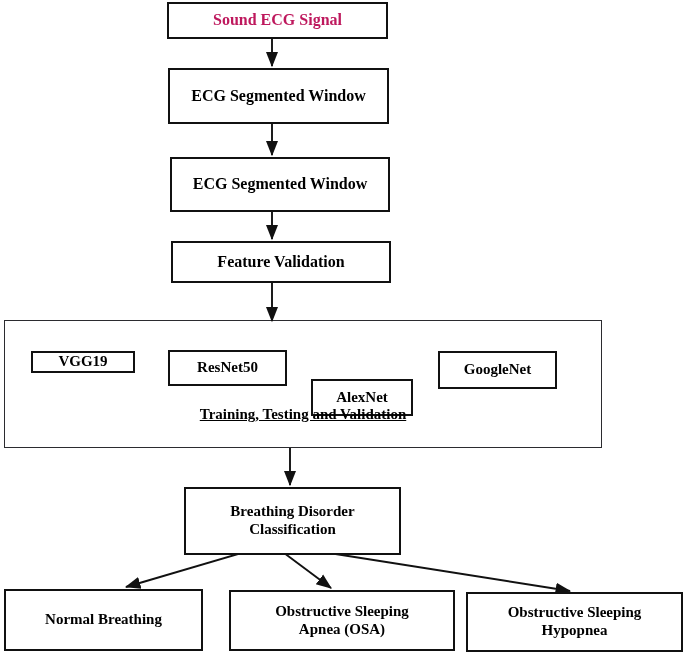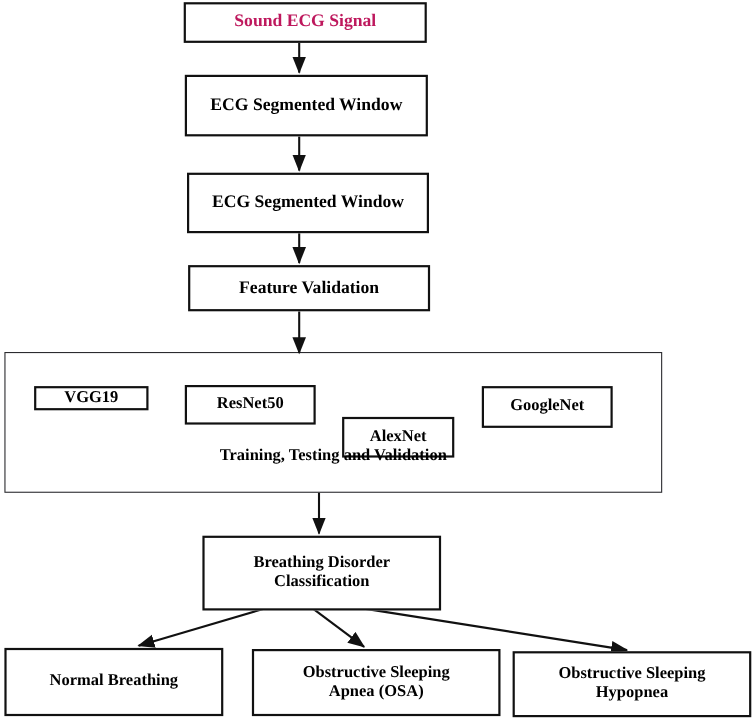--- a/index.html
+++ b/index.html
@@ -35,20 +35,21 @@
     background: #ffffff;
     border: 1.6px solid #2b2b2f;
     z-index: 1;
   }
   .group-caption {
     position: absolute;
     text-align: center;
     font-weight: bold;
     color: #000000;
     z-index: 3;
+    text-decoration: underline;
   }
   svg.edges {
     position: absolute;
     left: 0;
     top: 0;
     width: 685px;
     height: 653px;
     z-index: 2;
     overflow: visible;
   }

